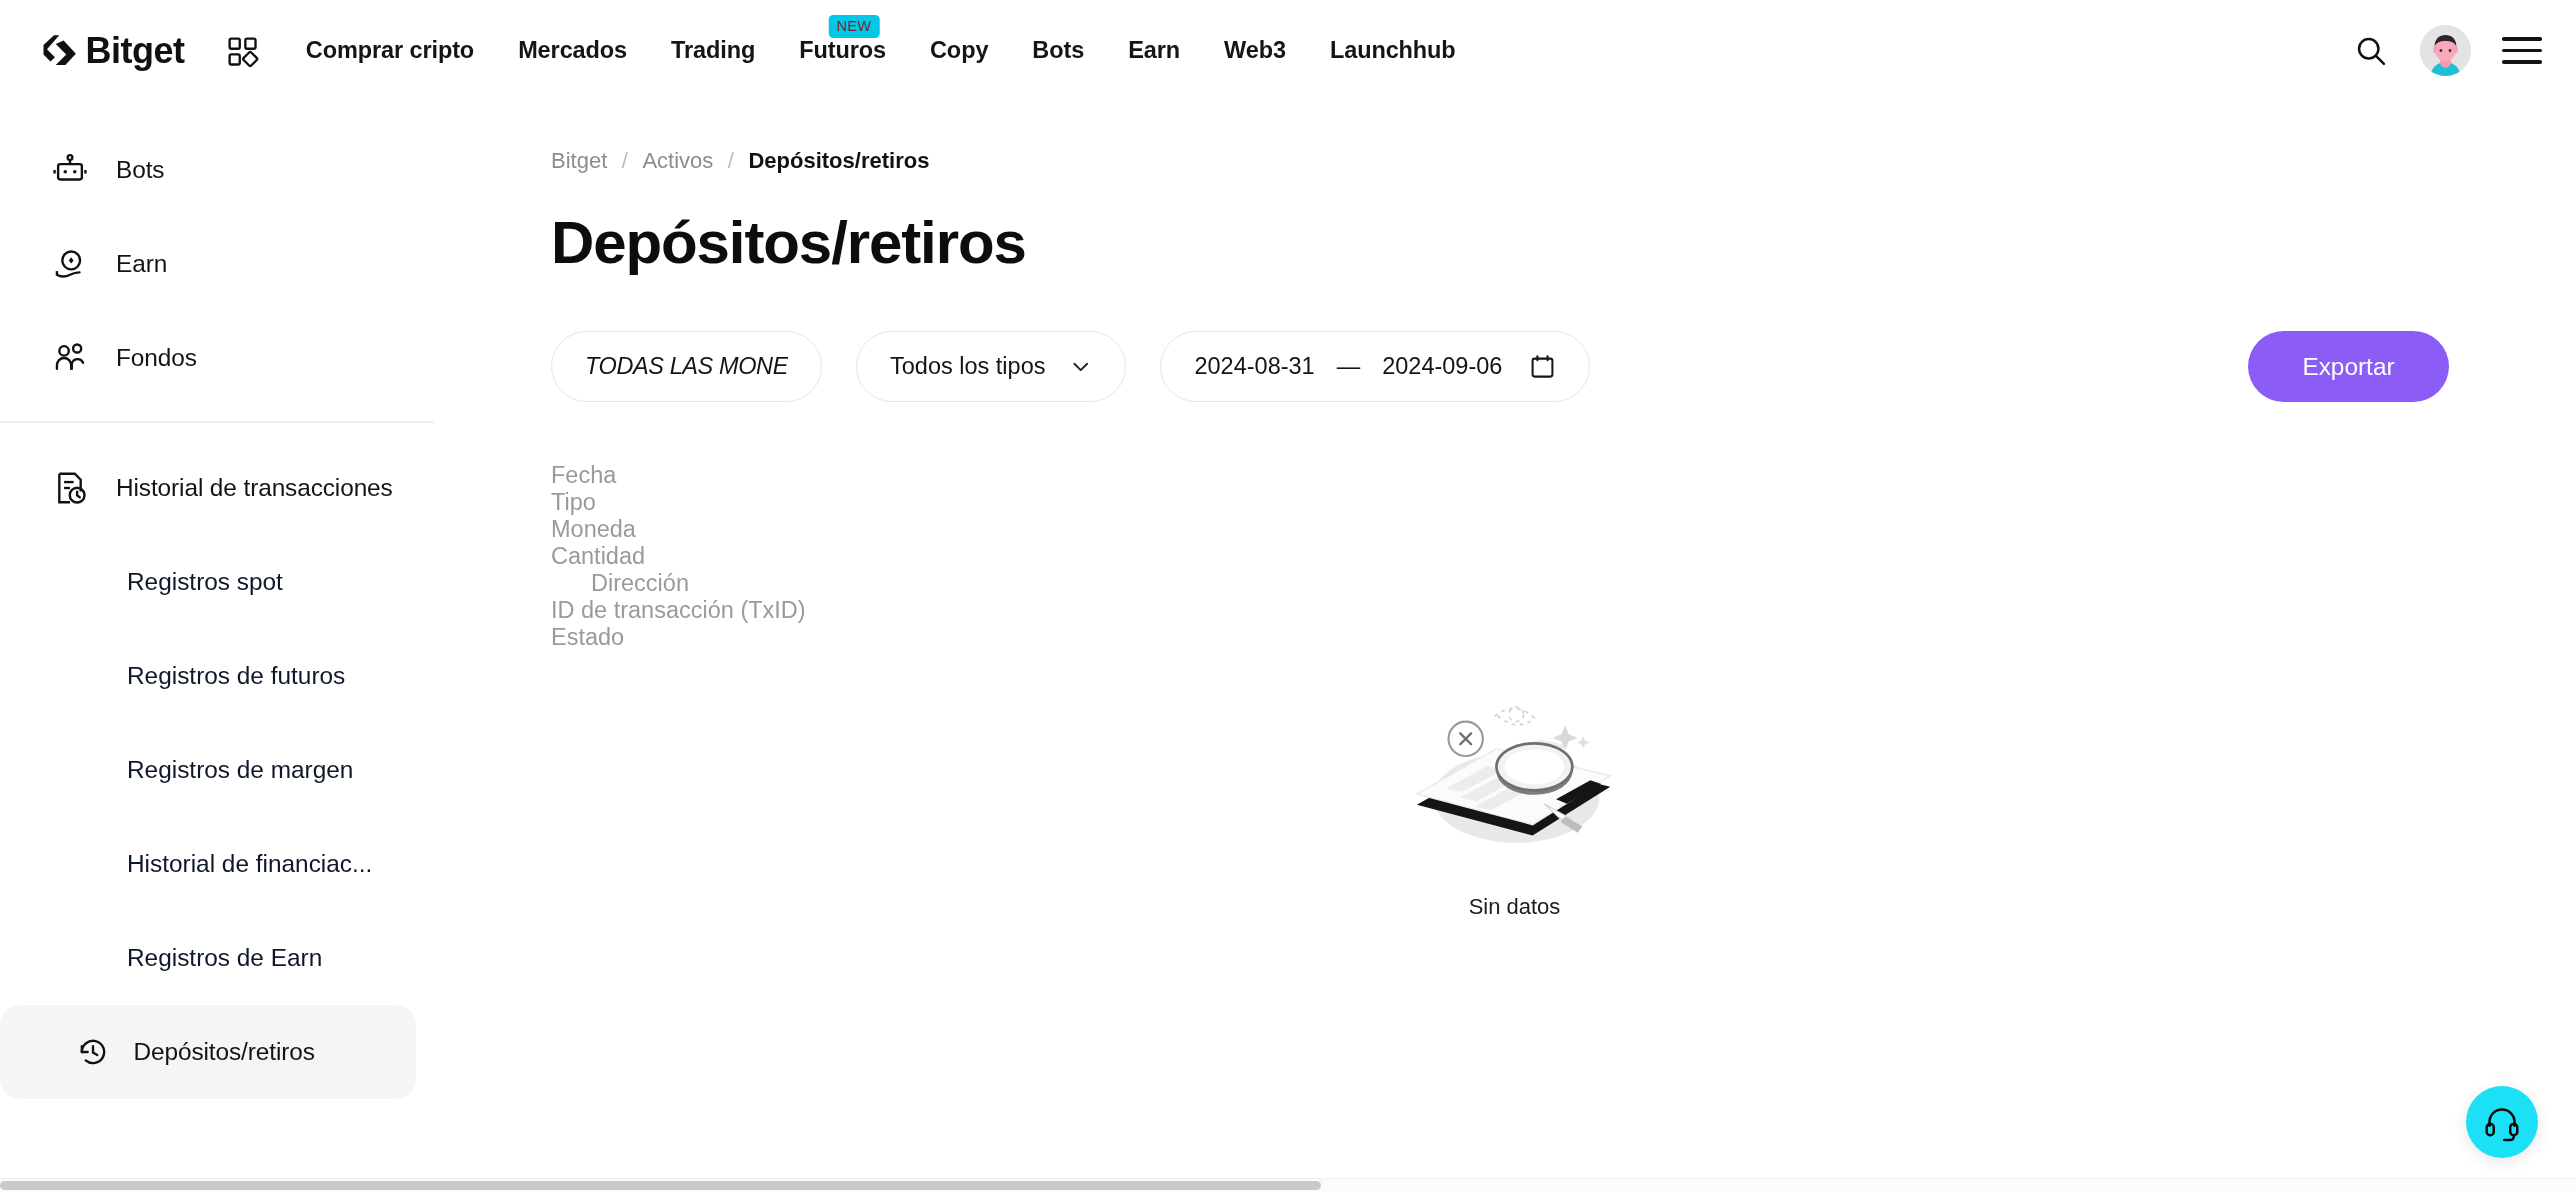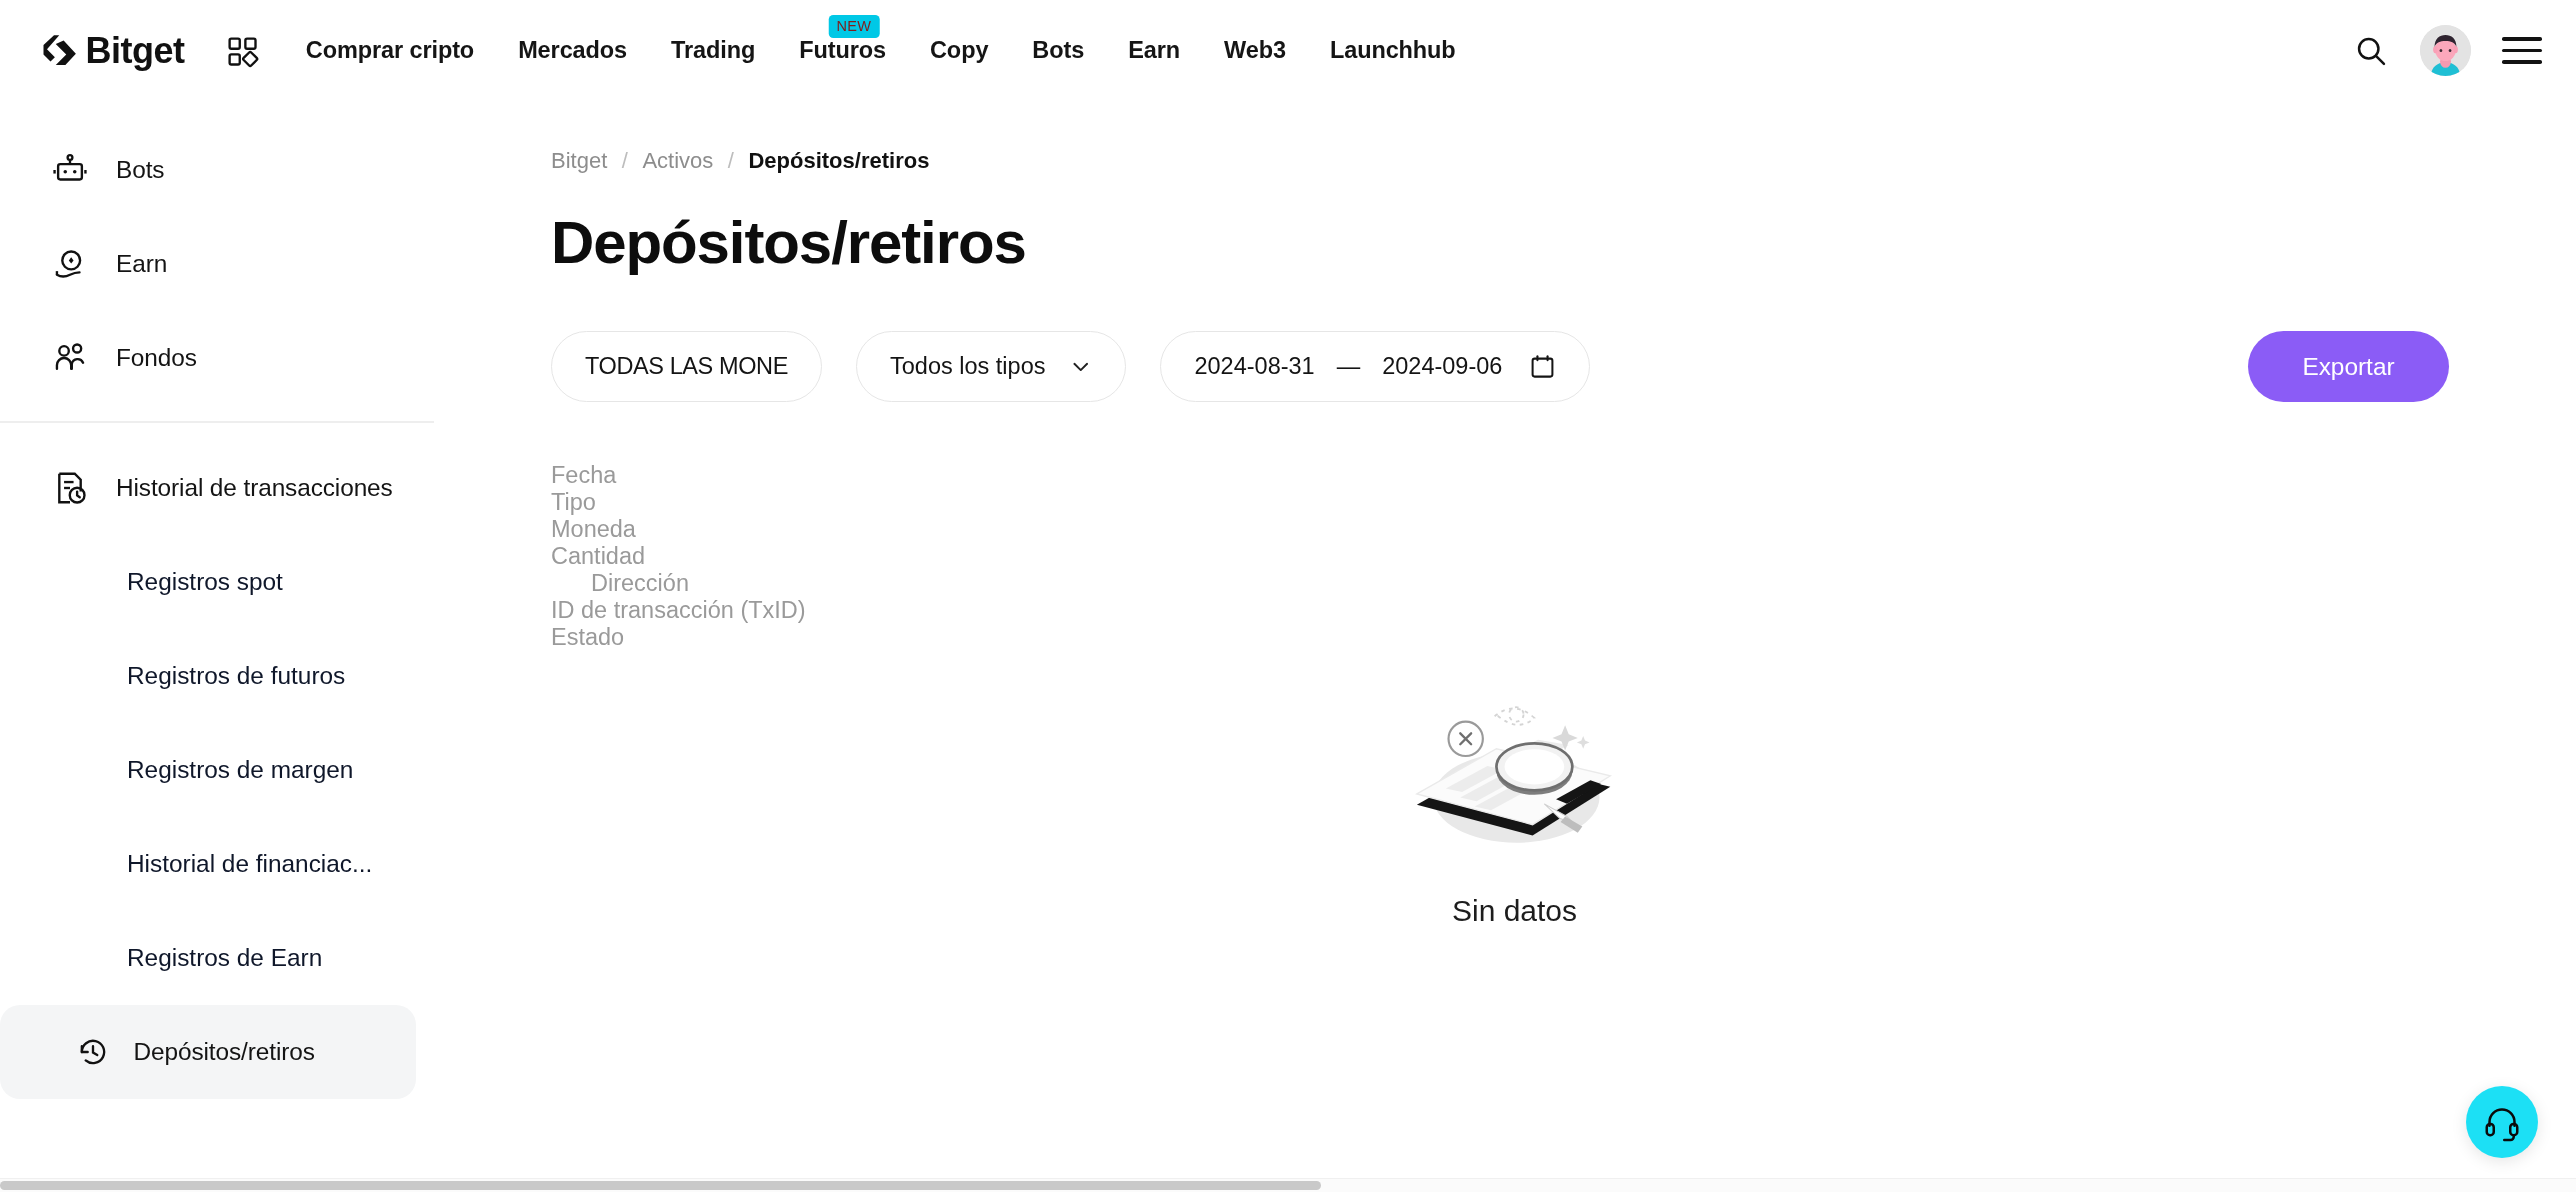--- a/index.html
+++ b/index.html
@@ -113,21 +113,21 @@
     display: flex; align-items: center; gap: 34px;
     margin-top: 54px; position: relative;
   }
   .pill {
     height: 71px; border: 1.8px solid #e6e6e6; border-radius: 36px;
     display: flex; align-items: center; padding: 0 33px;
     font-size: 23.5px; color: #141414; cursor: pointer; background: #fff;
     white-space: nowrap; overflow: hidden;
   }
   .pill.coin { width: 271px; }
-  .pill.coin .txt { overflow: hidden; text-overflow: clip; white-space: nowrap; letter-spacing: -0.4px; }
+  .pill.coin .txt { overflow: hidden; text-overflow: clip; white-space: nowrap; letter-spacing: -0.4px; font-style: italic; }
   .pill .chev { margin-left: 23.5px; flex: none; }
   .pill.date { gap: 0; }
   .pill.date .dash { margin: 0 22px; color: #141414; }
   .pill.date .cal { margin-left: 27px; flex: none; }
 
   .export-btn {
     position: absolute; right: 127px;
     height: 71px; min-width: 201px;
     background: #8b5cf6; color: #fff;
     border: none; border-radius: 36px;
@@ -146,21 +146,21 @@
   .th.c3 { width: 324px; }
   .th.c4 { width: 262px; margin-left: 40px; }
   .th.c5 { width: 321px; }
   .th.c6 { width: 181px; }
 
   .empty {
     margin-top: 47px; width: 1927px;
     display: flex; flex-direction: column; align-items: center;
   }
   .empty-ill { width: 235px; height: 181px; }
-  .empty-text { margin-top: 14.5px; font-size: 30px; color: #1d1d1d; }
+  .empty-text { margin-top: 14.5px; font-size: 22px; color: #1d1d1d; }
 
   
   .fab {
     position: absolute; right: 38px; bottom: 34px;
     width: 72px; height: 72px; border-radius: 50%;
     background: #1ce0f5;
     display: flex; align-items: center; justify-content: center;
     cursor: pointer; z-index: 60;
     box-shadow: 0 3.6px 16.3px rgba(0,0,0,0.10);
   }

